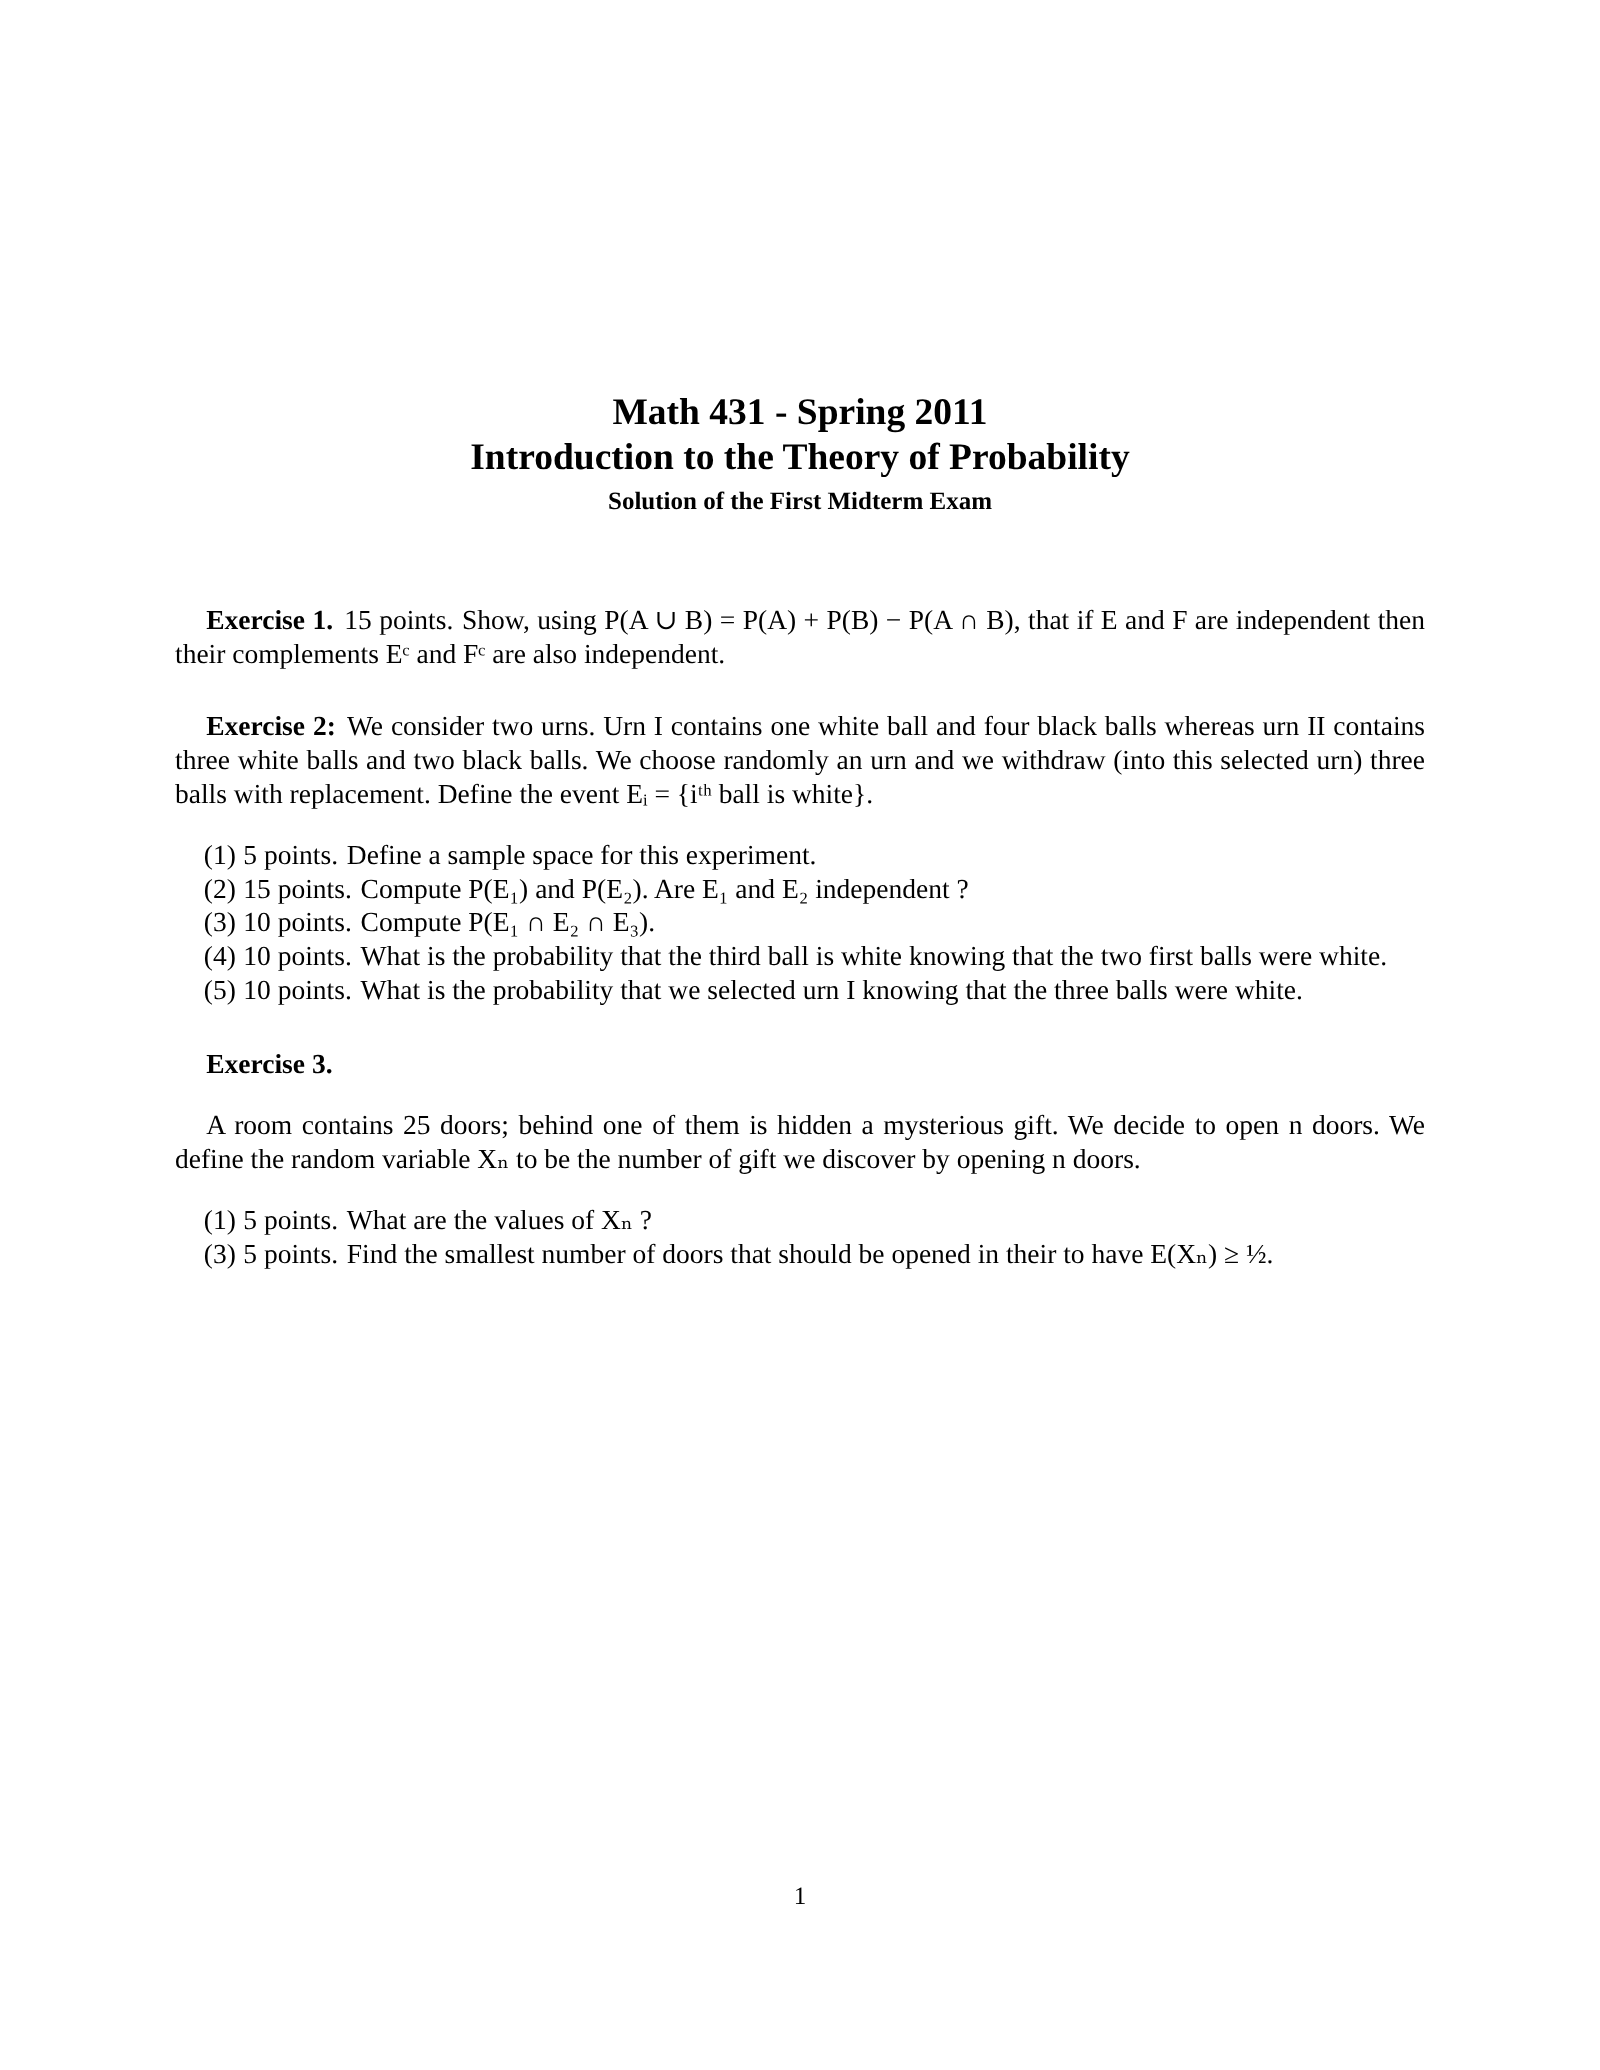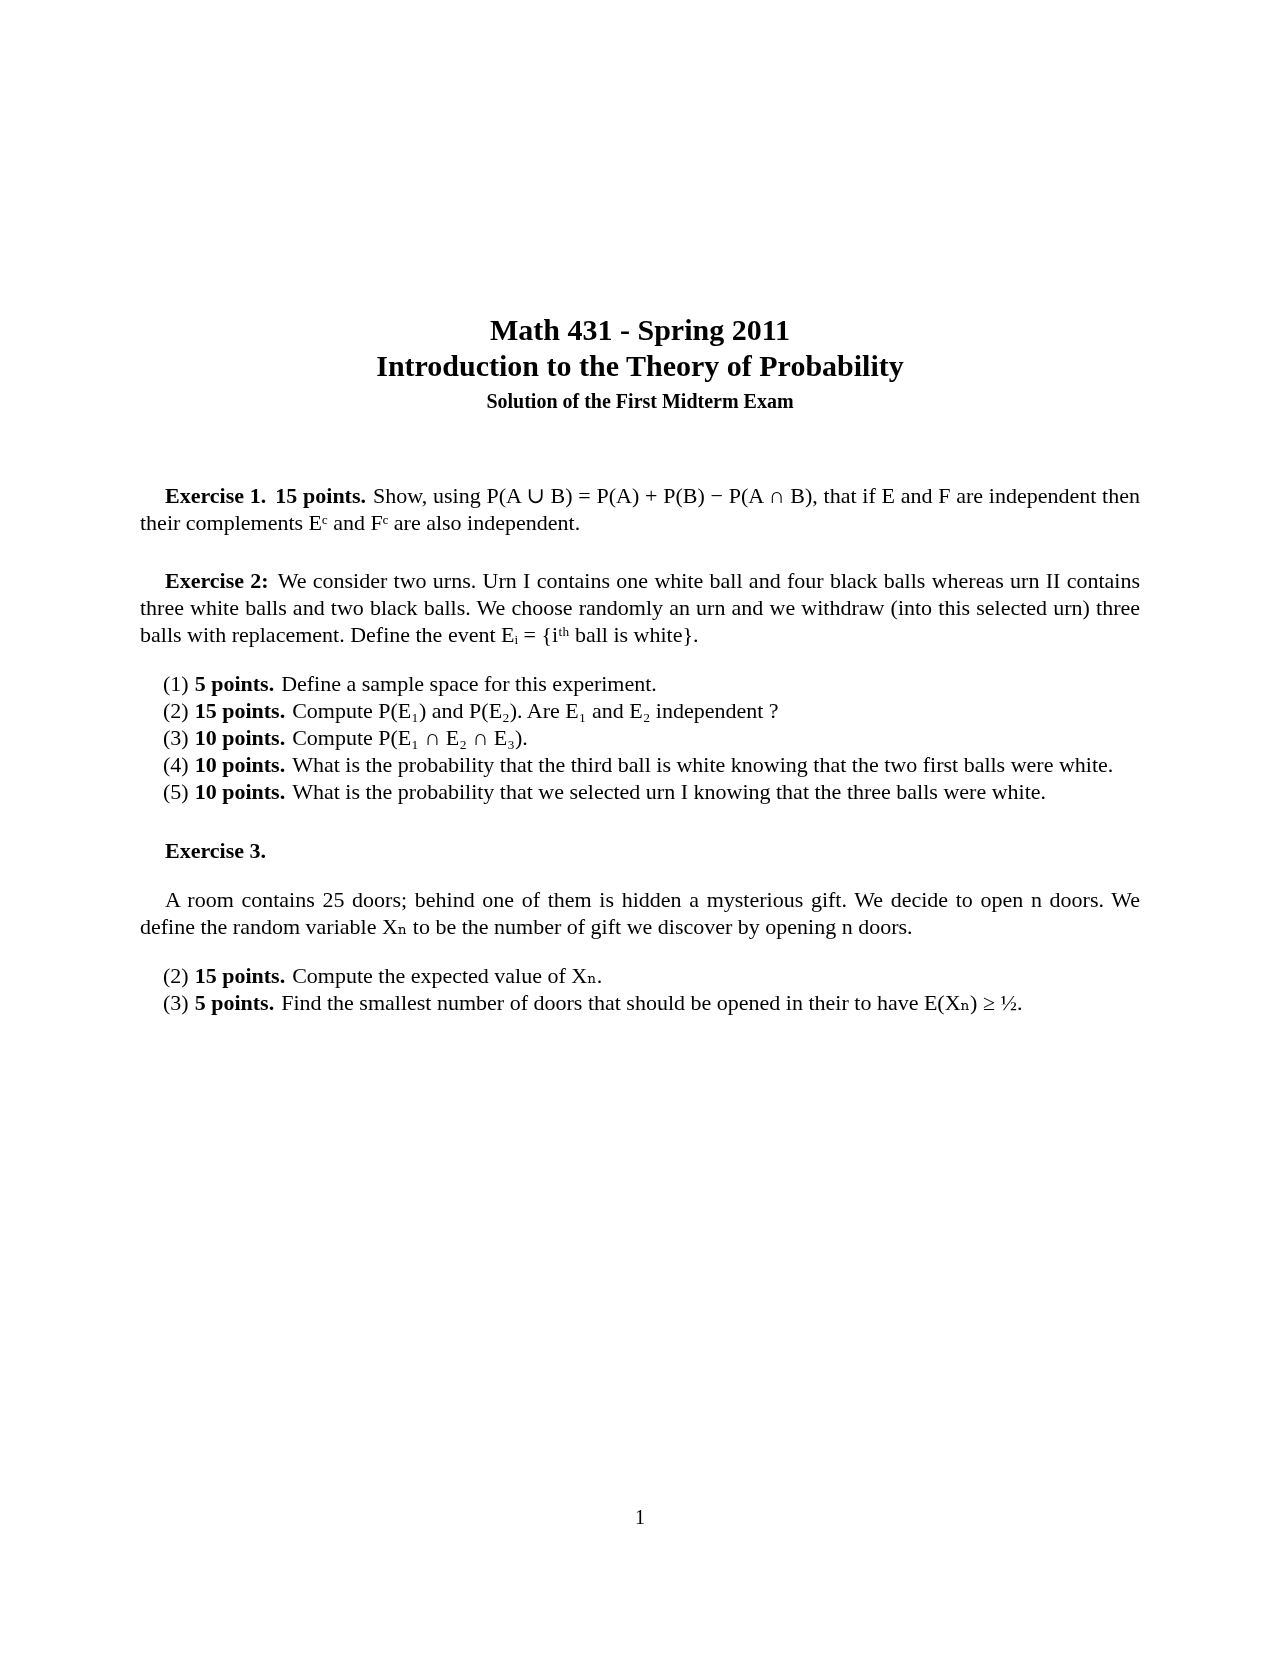--- a/index.html
+++ b/index.html
@@ -35,21 +35,21 @@
   }
   .subtitle-line {
     font-size: 20px;
     line-height: 30px;
     margin-top: 2px;
   }
   .para { text-indent: 25px; }
   .ex1 { margin-top: 66px; }
   .ex2 { margin-top: 31px; }
   .ex-label { font-weight: bold; margin-right: 9px; }
-  .pts { font-weight: bold; margin-right: 7px; }
+  .pts { font-weight: normal; margin-right: 7px; }
   .items {
     margin: 2px 0 0 45px;
     padding: 0;
     list-style: none;
   }
   .item {
     text-indent: -22px;
     text-align: justify;
   }
   .item .num { margin-right: 6px; }
@@ -87,20 +87,20 @@
       <li class="item"><span class="num">(3)</span><span class="pts">10 points.</span><span>Compute P(E₁ ∩ E₂ ∩ E₃).</span></li>
       <li class="item"><span class="num">(4)</span><span class="pts">10 points.</span><span>What is the probability that the third ball is white knowing that the two first balls were white.</span></li>
       <li class="item"><span class="num">(5)</span><span class="pts">10 points.</span><span>What is the probability that we selected urn I knowing that the three balls were white.</span></li>
     </ul>
 
     <p class="para ex3-head"><span>Exercise 3.</span></p>
 
     <p class="para ex3-para"><span>A room contains 25 doors; behind one of them is hidden a mysterious gift. We decide to open n doors. We define the random variable Xₙ to be the number of gift we discover by opening n doors.</span></p>
 
     <ul class="items items-ex3">
-      <li class="item"><span class="num">(2)</span><span class="pts">15 points.</span><span>Compute the expected value of Xₙ.</span></li>
+      <li class="item"><span class="num">(1)</span><span class="pts">5 points.</span><span>What are the values of Xₙ ?</span></li>
       <li class="item"><span class="num">(3)</span><span class="pts">5 points.</span><span>Find the smallest number of doors that should be opened in their to have E(Xₙ) ≥ ½.</span></li>
     </ul>
 
   </div>
 
   <div class="page-number">1</div>
 </div>
 
 </body></html>

